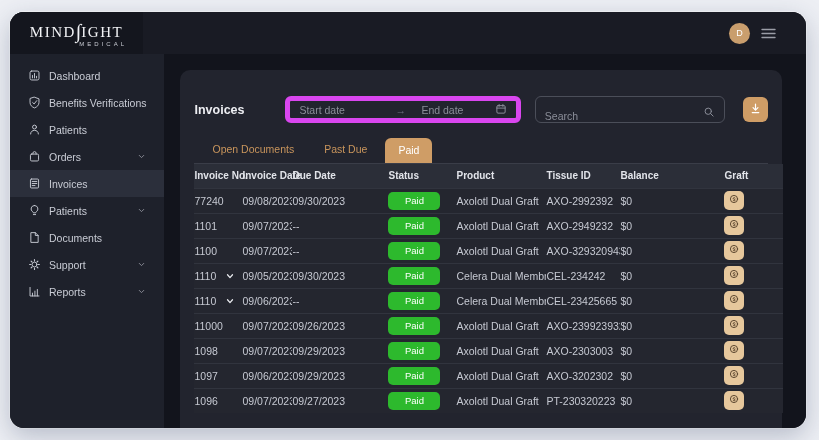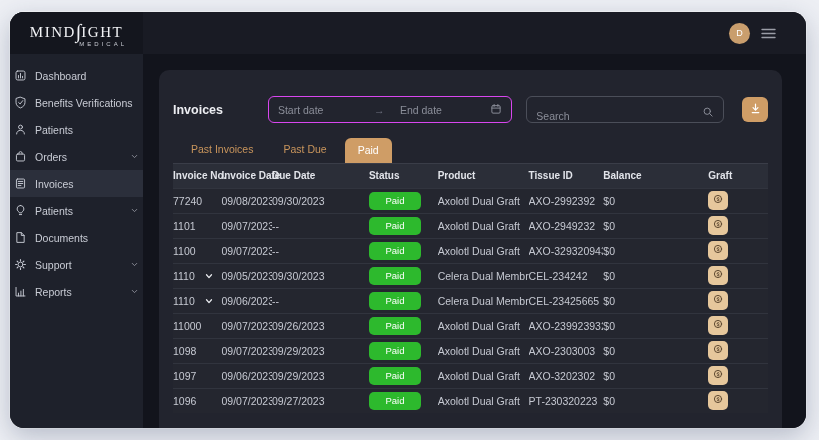--- a/index.html
+++ b/index.html
@@ -17,34 +17,34 @@
   .logo-main .s-curve { font-style:italic; font-size:20px; letter-spacing:0; position:relative; top:1px; }
   .logo-sub { font-size:6px; color:#c9ccd4; letter-spacing:3px; align-self:flex-end; margin-right:16px; margin-top:1px; }
   .topbar-right { display:flex; align-items:center; gap:11px; padding-right:30px; }
   .avatar { width:21px; height:21px; border-radius:50%; background:#c99e6d; color:#fff; font-size:9px;
     display:flex; align-items:center; justify-content:center; cursor:pointer; }
   .hamburger { cursor:pointer; display:flex; align-items:center; }
 
   
   .app-body { flex:1; display:flex; min-height:0; }
   .sidebar { flex:0 0 133px; background:#1e212b; padding-top:8px; }
-  .nav-item { height:27px; display:flex; align-items:center; gap:8px; padding:0 4px; color:#c9ccd5; font-size:10.5px; cursor:pointer; white-space:nowrap; }
+  .nav-item { height:27px; display:flex; align-items:center; gap:8px; padding:0 18px; color:#c9ccd5; font-size:10.5px; cursor:pointer; white-space:nowrap; }
   .nav-item.active { background:#2b2f3b; }
   .nav-item .nicon { flex:0 0 13px; display:flex; }
   .nav-item .nicon svg { width:13px; height:13px; stroke:#c2c5cf; fill:none; stroke-width:1.2; stroke-linecap:round; stroke-linejoin:round; }
   .nav-item .chev { margin-left:auto; display:flex; }
   .nav-item .chev svg { width:9px; height:9px; stroke:#8e919b; fill:none; stroke-width:1.6; stroke-linecap:round; stroke-linejoin:round; }
 
   .main { flex:1; background:#12141c; padding:16px 24px 0 16px; min-width:0; }
   .panel { background:#22242e; border-radius:10px 10px 0 0; height:100%; padding:0 14px; }
 
   
   .toolbar { display:flex; align-items:center; padding:26px 0 14px 0; }
   .panel-title { width:96px; font-size:12.5px; font-weight:bold; color:#edeef2; }
-  .date-range { width:247px; height:27px; border:1px solid #d946ef; border-radius:6px; display:flex; align-items:center;
+  .date-range { width:247px; height:27px; border:5px solid #d946ef; border-radius:6px; display:flex; align-items:center;
     padding:0 9px; font-size:10.5px; color:#8b8e99; cursor:text; }
   .date-range .ph-start { width:96px; }
   .date-range .range-arrow { color:#6f7280; width:26px; }
   .date-range .ph-end { flex:1; }
   .date-range svg, .searchbox svg { width:12px; height:12px; stroke:#8b8e99; fill:none; stroke-width:1.3; stroke-linecap:round; }
   .searchbox { width:200px; height:27px; border:1px solid #4b4e59; border-radius:6px; margin-left:14px;
     display:flex; align-items:flex-end; padding:0 9px; }
   .searchbox input { flex:1; background:transparent; border:none; outline:none; color:#cfd2da; font-size:10.5px; font-family:inherit; }
   .searchbox input::placeholder { color:#8b8e99; }
   .download-btn { margin-left:18px; width:26px; height:25px; background:#cf9d66; border:none; border-radius:6px;
@@ -245,21 +245,21 @@
           <button class="download-btn">
             <span><svg viewBox="0 0 16 16" width="13" height="13">
                   <line x1="8" y1="2.5" x2="8" y2="9.5"></line>
                   <polyline points="5,7 8,10 11,7"></polyline>
                   <line x1="4" y1="13" x2="12" y2="13"></line>
                 </svg></span>
           </button>
         </div>
 
         <div class="tabs">
-          <div class="tab">Past Invoices</div>
+          <div class="tab">Open Documents</div>
           <div class="tab">Past Due</div>
           <div class="tab active">Paid</div>
         </div>
 
         <table>
           <colgroup>
             <col class="c-no">
               <col class="c-idate">
               <col class="c-ddate">
               <col class="c-status">

